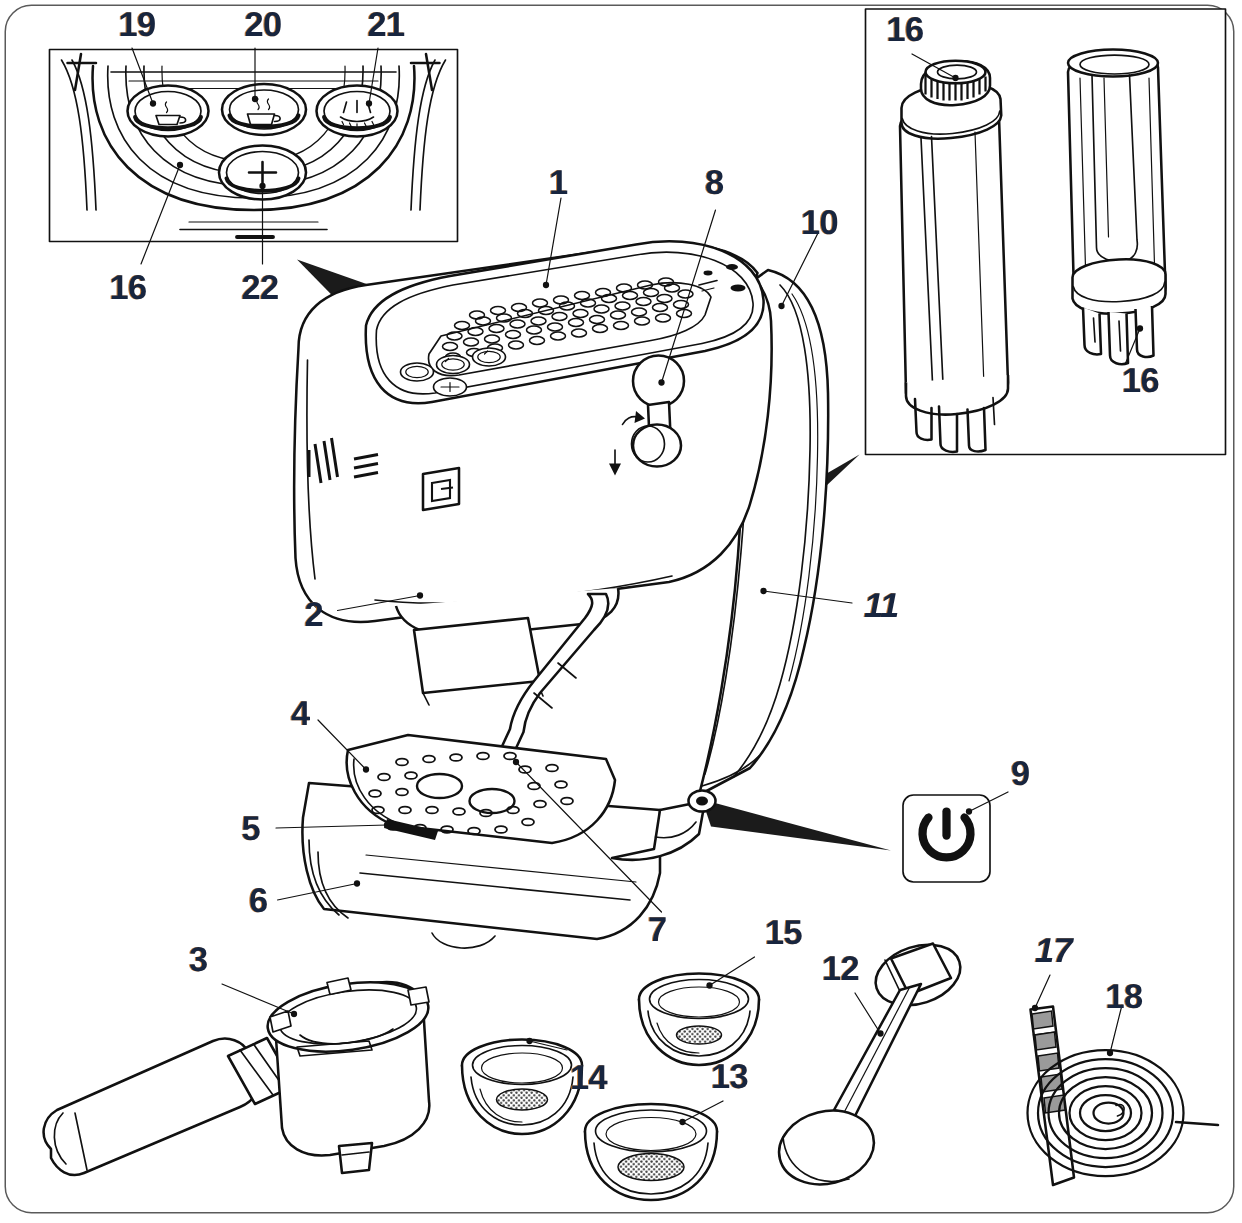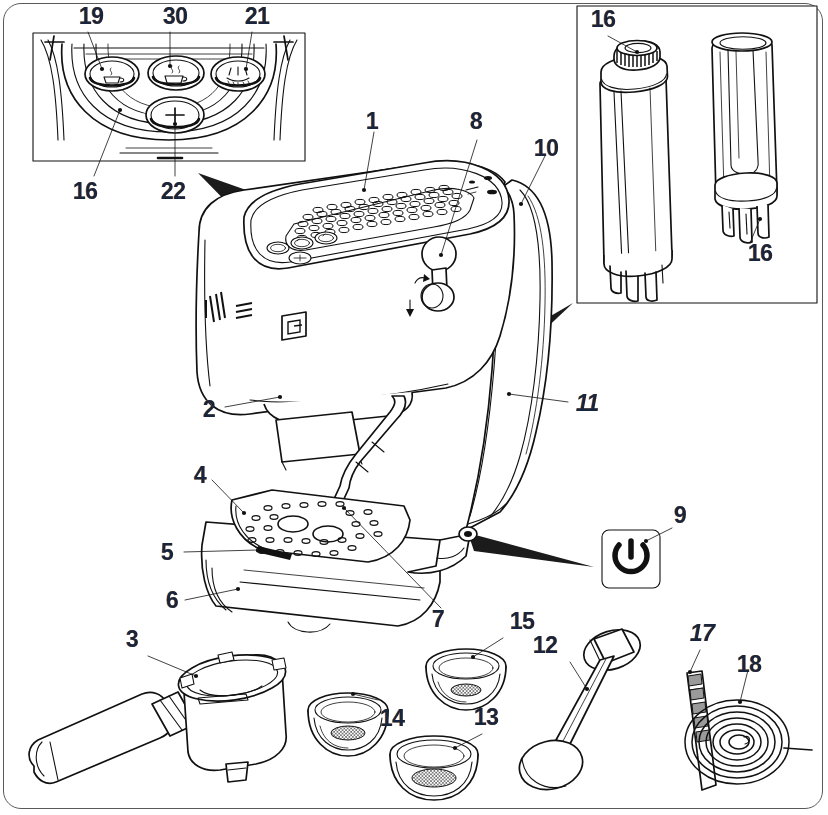--- a/index.html
+++ b/index.html
@@ -611,21 +611,21 @@
         <ellipse cx="739" cy="742" rx="10" ry="7"></ellipse>
       </g>
       <path class="ln" d="M784 748 L812 750"></path>
       <path class="ln-t" d="M744 737 C750 734 752 742 745 744"></path>
     </g>
     <path class="ln-h" d="M748 670 L740 702"></path>
     <circle cx="740" cy="702" r="2.1" class="fillk"></circle>
   </svg>
 
   <div class="callout" style="left:79px;  top:5px;">19</div>
-  <div class="callout" style="left:163px; top:5px;">30</div>
+  <div class="callout" style="left:163px; top:5px;">20</div>
   <div class="callout" style="left:245px; top:5px;">21</div>
   <div class="callout" style="left:73px;  top:180px;">16</div>
   <div class="callout" style="left:161px; top:180px;text-align:right;">22</div>
 
   <div class="callout" style="left:591px; top:8px;">16</div>
   <div class="callout" style="left:748px; top:242px;">16</div>
 
   <div class="callout" style="left:366px; top:110px;">1</div>
   <div class="callout" style="left:470px; top:110px;">8</div>
   <div class="callout" style="left:534px; top:126px;margin-top:11px;">10</div>
@@ -636,17 +636,17 @@
   <div class="callout" style="left:161px; top:541px;">5</div>
   <div class="callout" style="left:166px; top:589px;">6</div>
   <div class="callout" style="left:432px; top:608px;">7</div>
 
   <div class="callout" style="left:674px; top:504px;">9</div>
 
   <div class="callout" style="left:126px; top:628px;">3</div>
   <div class="callout" style="left:380px; top:673px;margin-top:34px;">14</div>
   <div class="callout" style="left:510px; top:610px;">15</div>
   <div class="callout" style="left:474px; top:706px;">13</div>
-  <div class="callout" style="left:533px; top:634px;text-align:center;">12</div>
+  <div class="callout" style="left:548px; top:634px;text-align:center;">12</div>
   <div class="callout" style="left:690px; top:622px;font-style:italic;">17</div>
   <div class="callout" style="left:737px; top:606px;margin-top:47px;">18</div>
 
 </div>
 
 </body></html>

